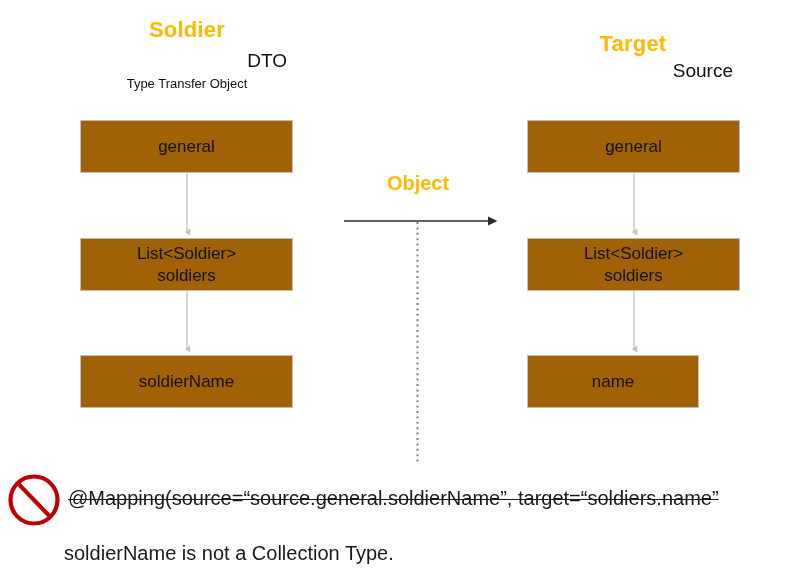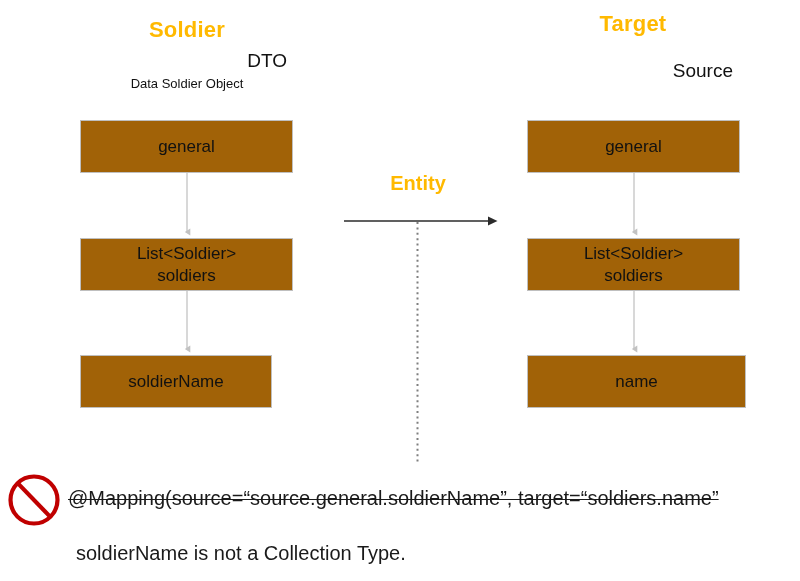--- a/index.html
+++ b/index.html
@@ -86,39 +86,39 @@
 </style>
 </head>
 <body>
 
 <div id="canvas">
 
   <div class="abs col-title" style="left:87px; top:17px; width:200px;">Soldier</div>
 
   <div class="abs col-sub" style="left:87px; top:50px; width:200px;">DTO</div>
 
-  <div class="abs col-sub2" style="left:87px; top:76px; width:200px;">Data Soldier Object</div>
+  <div class="abs col-sub2" style="left:87px; top:76px; width:200px;">Type Transfer Object</div>
 
-  <div class="abs col-title" style="left:533px; top:11px; width:200px;">Target</div>
+  <div class="abs col-title" style="left:533px; top:31px; width:200px;">Target</div>
 
   <div class="abs col-sub" style="left:533px; top:60px; width:200px;">Source</div>
 
   <div class="abs node-box" style="left:80px; top:120px; width:213px; height:53px;">general</div>
 
   <div class="abs node-box" style="left:80px; top:238px; width:213px; height:53px;">List&lt;Soldier&gt;
 soldiers</div>
 
-  <div class="abs node-box" style="left:80px; top:355px; width:192px; height:53px;">soldierName</div>
+  <div class="abs node-box" style="left:80px; top:355px; width:213px; height:53px;">soldierName</div>
 
   <div class="abs node-box" style="left:527px; top:120px; width:213px; height:53px;">general</div>
 
   <div class="abs node-box" style="left:527px; top:238px; width:213px; height:53px;">List&lt;Soldier&gt;
 soldiers</div>
 
-  <div class="abs node-box" style="left:527px; top:355px; width:219px; height:53px;">name</div>
+  <div class="abs node-box" style="left:527px; top:355px; width:172px; height:53px;">name</div>
 
   <svg class="deco" width="800" height="581">
     <defs>
       <marker id="mkGray" markerWidth="9" markerHeight="9" refX="4.2" refY="4.2" orient="auto" markerUnits="userSpaceOnUse">
         <path d="M0.6,0.9 L7.8,0.9 L4.2,6.4 Z" fill="#c2c2c2"></path>
       </marker>
       <marker id="mkDark" markerWidth="11" markerHeight="11" refX="1" refY="5" orient="auto" markerUnits="userSpaceOnUse">
         <path d="M0,0.6 L9.5,5 L0,9.4 Z" fill="#2b2b2b"></path>
       </marker>
     </defs>
@@ -134,19 +134,19 @@
     <line x1="344" y1="221" x2="489" y2="221" stroke="#2b2b2b" stroke-width="1.6" marker-end="url(#mkDark)"></line>
 
     <line x1="417.5" y1="222" x2="417.5" y2="462" stroke="#7f7f7f" stroke-width="2" stroke-dasharray="2 3.4"></line>
 
     <g>
       <circle cx="34" cy="500" r="23.5" fill="none" stroke="#C00000" stroke-width="4.2"></circle>
       <line x1="18.2" y1="483.6" x2="49.8" y2="516.4" stroke="#C00000" stroke-width="4.2"></line>
     </g>
   </svg>
 
-  <div class="abs mapping-label" style="left:318px; top:172px;">Entity</div>
+  <div class="abs mapping-label" style="left:318px; top:172px;">Object</div>
 
   <div class="abs note-strike" style="left:68px; top:487px;">@Mapping(source=“source.general.soldierName”, target=“soldiers.name”</div>
 
-  <div class="abs note-plain" style="left:76px; top:542px;">soldierName is not a Collection Type.</div>
+  <div class="abs note-plain" style="left:64px; top:542px;">soldierName is not a Collection Type.</div>
 
 </div>
 
 </body></html>

